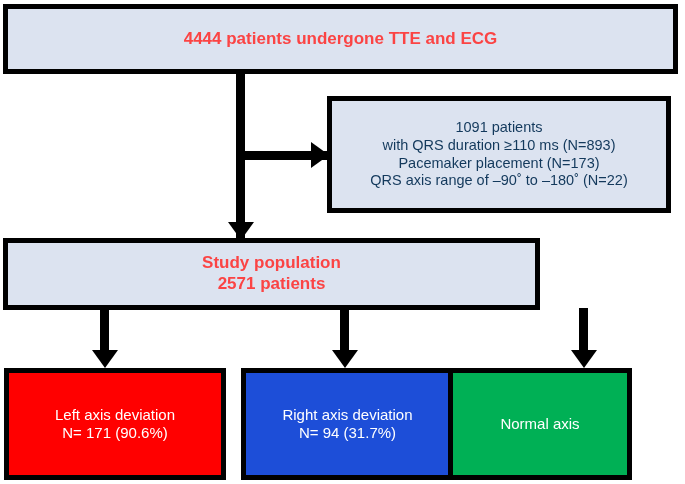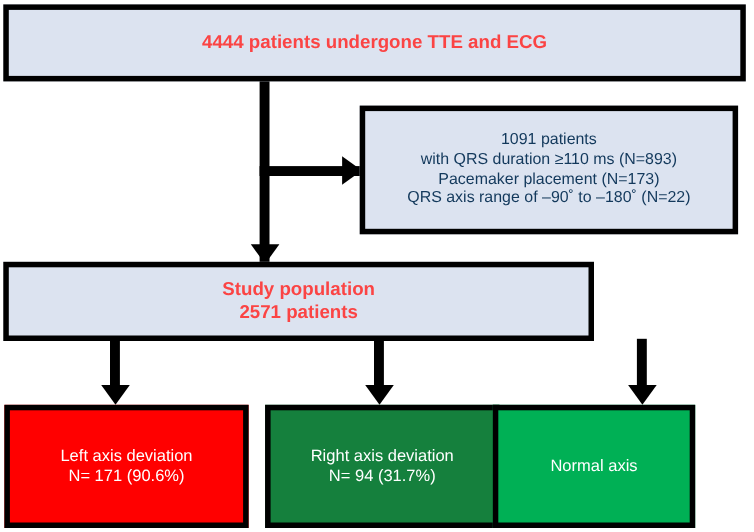--- a/index.html
+++ b/index.html
@@ -69,21 +69,21 @@
   }
 
   .leaf {
     top: 368px;
     height: 112px;
     font-size: 15px;
     font-weight: normal;
     color: #ffffff;
   }
   #node-left   { left: 4px;   width: 222px; background: #ff0000; }
-  #node-right  { left: 241px; width: 213px; background: #15803d; }
+  #node-right  { left: 241px; width: 213px; background: #1d4ed8; }
   #node-normal { left: 448px; width: 184px; background: #00b055; }
 
   
   .conn {
     position: absolute;
     background: #000000;
     z-index: 1;
   }
   .vline { width: 9px; }
   .hline { height: 9px; }

